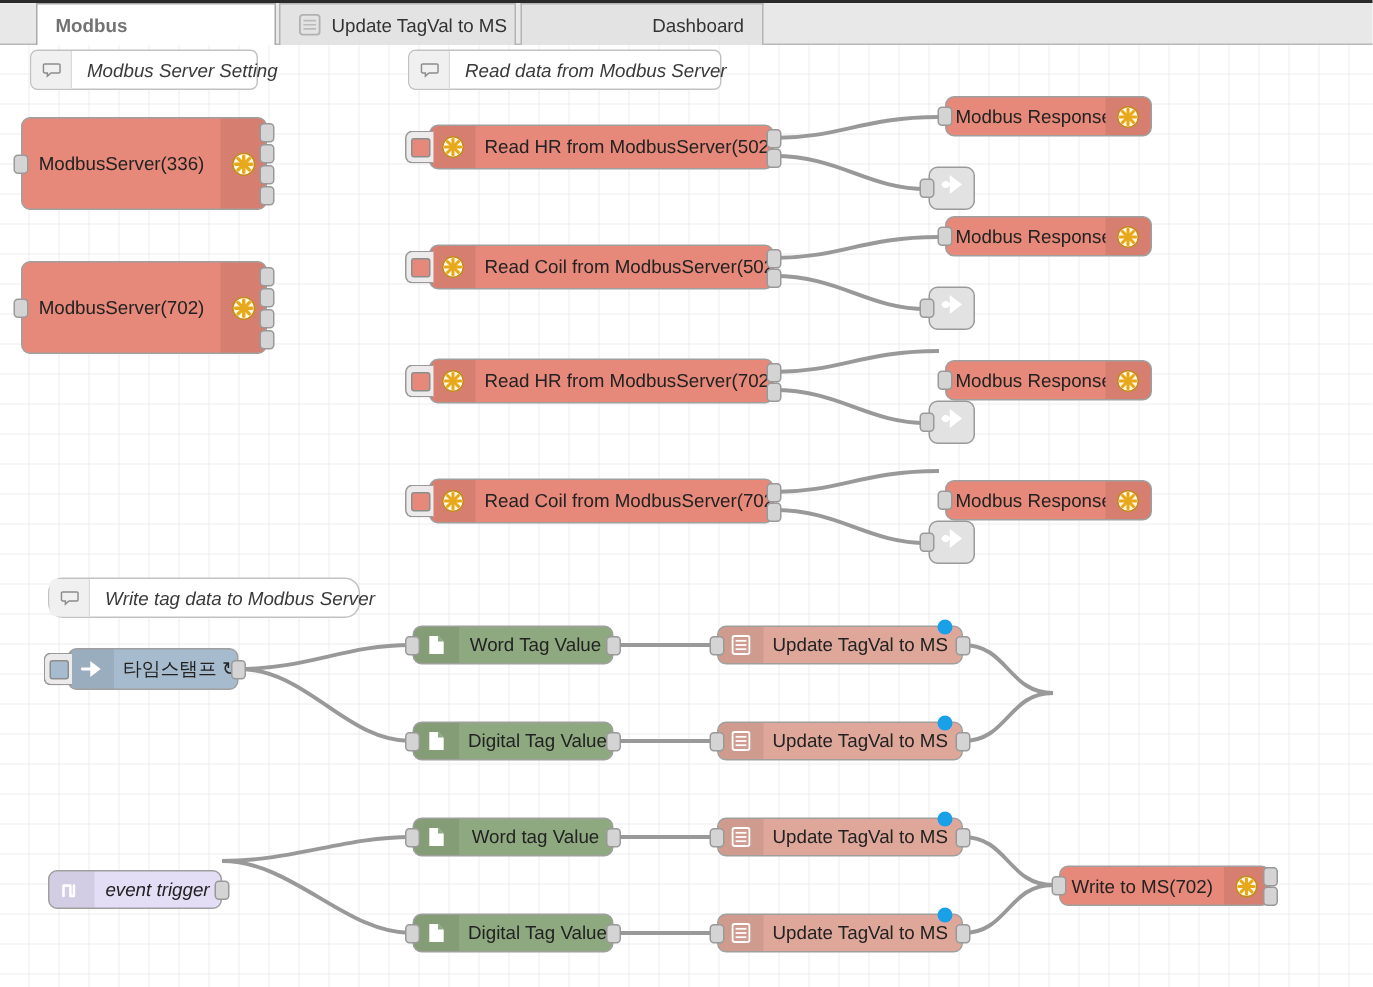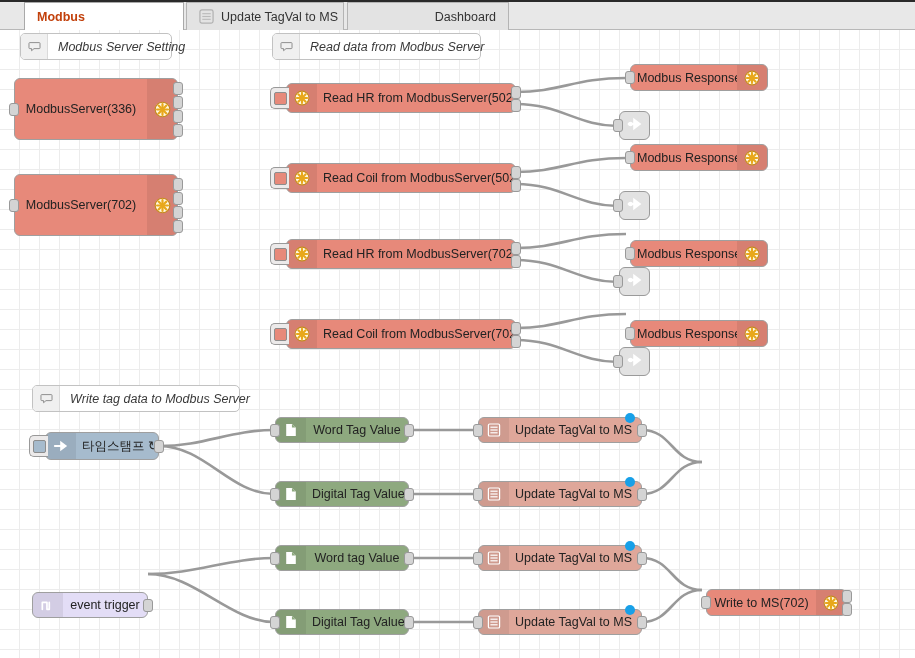--- a/index.html
+++ b/index.html
@@ -30,21 +30,21 @@
     box-sizing: border-box;
     display: flex; align-items: center;
     padding: 0 12px;
     font-size: 12.5px;
     color: #333;
     white-space: nowrap;
   }
   .tab.active {
     background: #ffffff;
     font-weight: bold;
-    color: #c2410c;
+    color: #737373;
     border-color: #a9a9a9;
     z-index: 4;
   }
   .tab-icon {
     width: 15px; height: 15px;
     margin-right: 7px;
     opacity: .55;
     flex: 0 0 auto;
   }
 
@@ -234,21 +234,21 @@
 
   <div class="comment" style="left:20px; top:3px; width:152px;">
     <span class="cicon">
       <svg viewBox="0 0 16 16" width="13" height="13">
         <path d="M2.2 3.2h11.6a1 1 0 0 1 1 1v5.4a1 1 0 0 1-1 1H7.4l-3 2.6v-2.6H2.2a1 1 0 0 1-1-1V4.2a1 1 0 0 1 1-1z" fill="none" stroke="#8c8c8c" stroke-width="1.2"></path>
       </svg>
     </span>
     <span class="ctext">Modbus Server Setting</span>
   </div>
 
-  <div class="comment" style="left:32px; top:355px; width:208px;">
+  <div class="comment" style="left:32px; top:355px; width:208px;border-radius:10px;">
     <span class="cicon">
       <svg viewBox="0 0 16 16" width="13" height="13">
         <path d="M2.2 3.2h11.6a1 1 0 0 1 1 1v5.4a1 1 0 0 1-1 1H7.4l-3 2.6v-2.6H2.2a1 1 0 0 1-1-1V4.2a1 1 0 0 1 1-1z" fill="none" stroke="#8c8c8c" stroke-width="1.2"></path>
       </svg>
     </span>
     <span class="ctext">Write tag data to Modbus Server</span>
   </div>
 
   <div class="node" style="left:14px; top:48px; width:164px; height:62px; background:#e7897a;">
     <span class="port in" style="top:24px;"></span>
@@ -485,21 +485,21 @@
     <span class="port out" style="top:7px;"></span>
     <span class="iconcell left">
       <svg viewBox="0 0 22 22" width="18" height="18">
         <path d="M3.5 11h9" stroke="#ffffff" stroke-width="2.4" fill="none" stroke-linecap="round"></path>
         <path d="M10 4.5 L18.5 11 L10 17.5 Z" fill="#ffffff"></path>
       </svg>
     </span>
     <span class="lbl">타임스탬프 ↻</span>
   </div>
 
-  <div class="node" style="left:32px; top:562px; width:116px; height:26px; background:#e3ddf6;">
+  <div class="node" style="left:32px; top:550px; width:116px; height:26px; background:#e3ddf6;font-style:italic;">
     <span class="port out" style="top:6px;"></span>
     <span class="iconcell left">
       <svg viewBox="0 0 22 22" width="17" height="17">
         <path d="M3 16 V7 H9 V16 H12 V7" stroke="#ffffff" stroke-width="2.2" fill="none" stroke-linejoin="round" stroke-linecap="round"></path>
       </svg>
     </span>
     <span class="lbl">event trigger</span>
   </div>
 
   <div class="node" style="left:275px; top:387px; width:134px; height:26px; background:#8ea97f;">
@@ -604,21 +604,21 @@
         <rect x="3" y="2.5" width="14" height="15" rx="1.6" fill="none" stroke="#ffffff" stroke-width="1.5"></rect>
         <line x1="5.5" y1="6.5" x2="14.5" y2="6.5" stroke="#ffffff" stroke-width="1.5"></line>
         <line x1="5.5" y1="10" x2="14.5" y2="10" stroke="#ffffff" stroke-width="1.5"></line>
         <line x1="5.5" y1="13.5" x2="14.5" y2="13.5" stroke="#ffffff" stroke-width="1.5"></line>
       </svg>
     </span>
     <span class="lbl left">Update TagVal to MS</span>
   </div>
 
 
-  <div class="node" style="left:706px; top:559px; width:141px; height:27px; background:#e7897a;">
+  <div class="node" style="left:706px; top:547px; width:141px; height:27px; background:#e7897a;">
     <span class="port in" style="top:6px;"></span>
     <span class="port out" style="top:0px;"></span>
     <span class="port out" style="top:13px;"></span>
     <span class="lbl">Write to MS(702)</span>
     <span class="iconcell right">
       <svg viewBox="0 0 20 20" width="16" height="16">
         <circle cx="10" cy="10" r="8.6" fill="#fff8e4" stroke="#c58b1d" stroke-width="1.3"></circle>
         <g stroke="#e8a81b" stroke-width="2.6" stroke-linecap="round">
           <line x1="10" y1="3.6" x2="10" y2="16.4"></line>
             <line x1="3.6" y1="10" x2="16.4" y2="10"></line>

